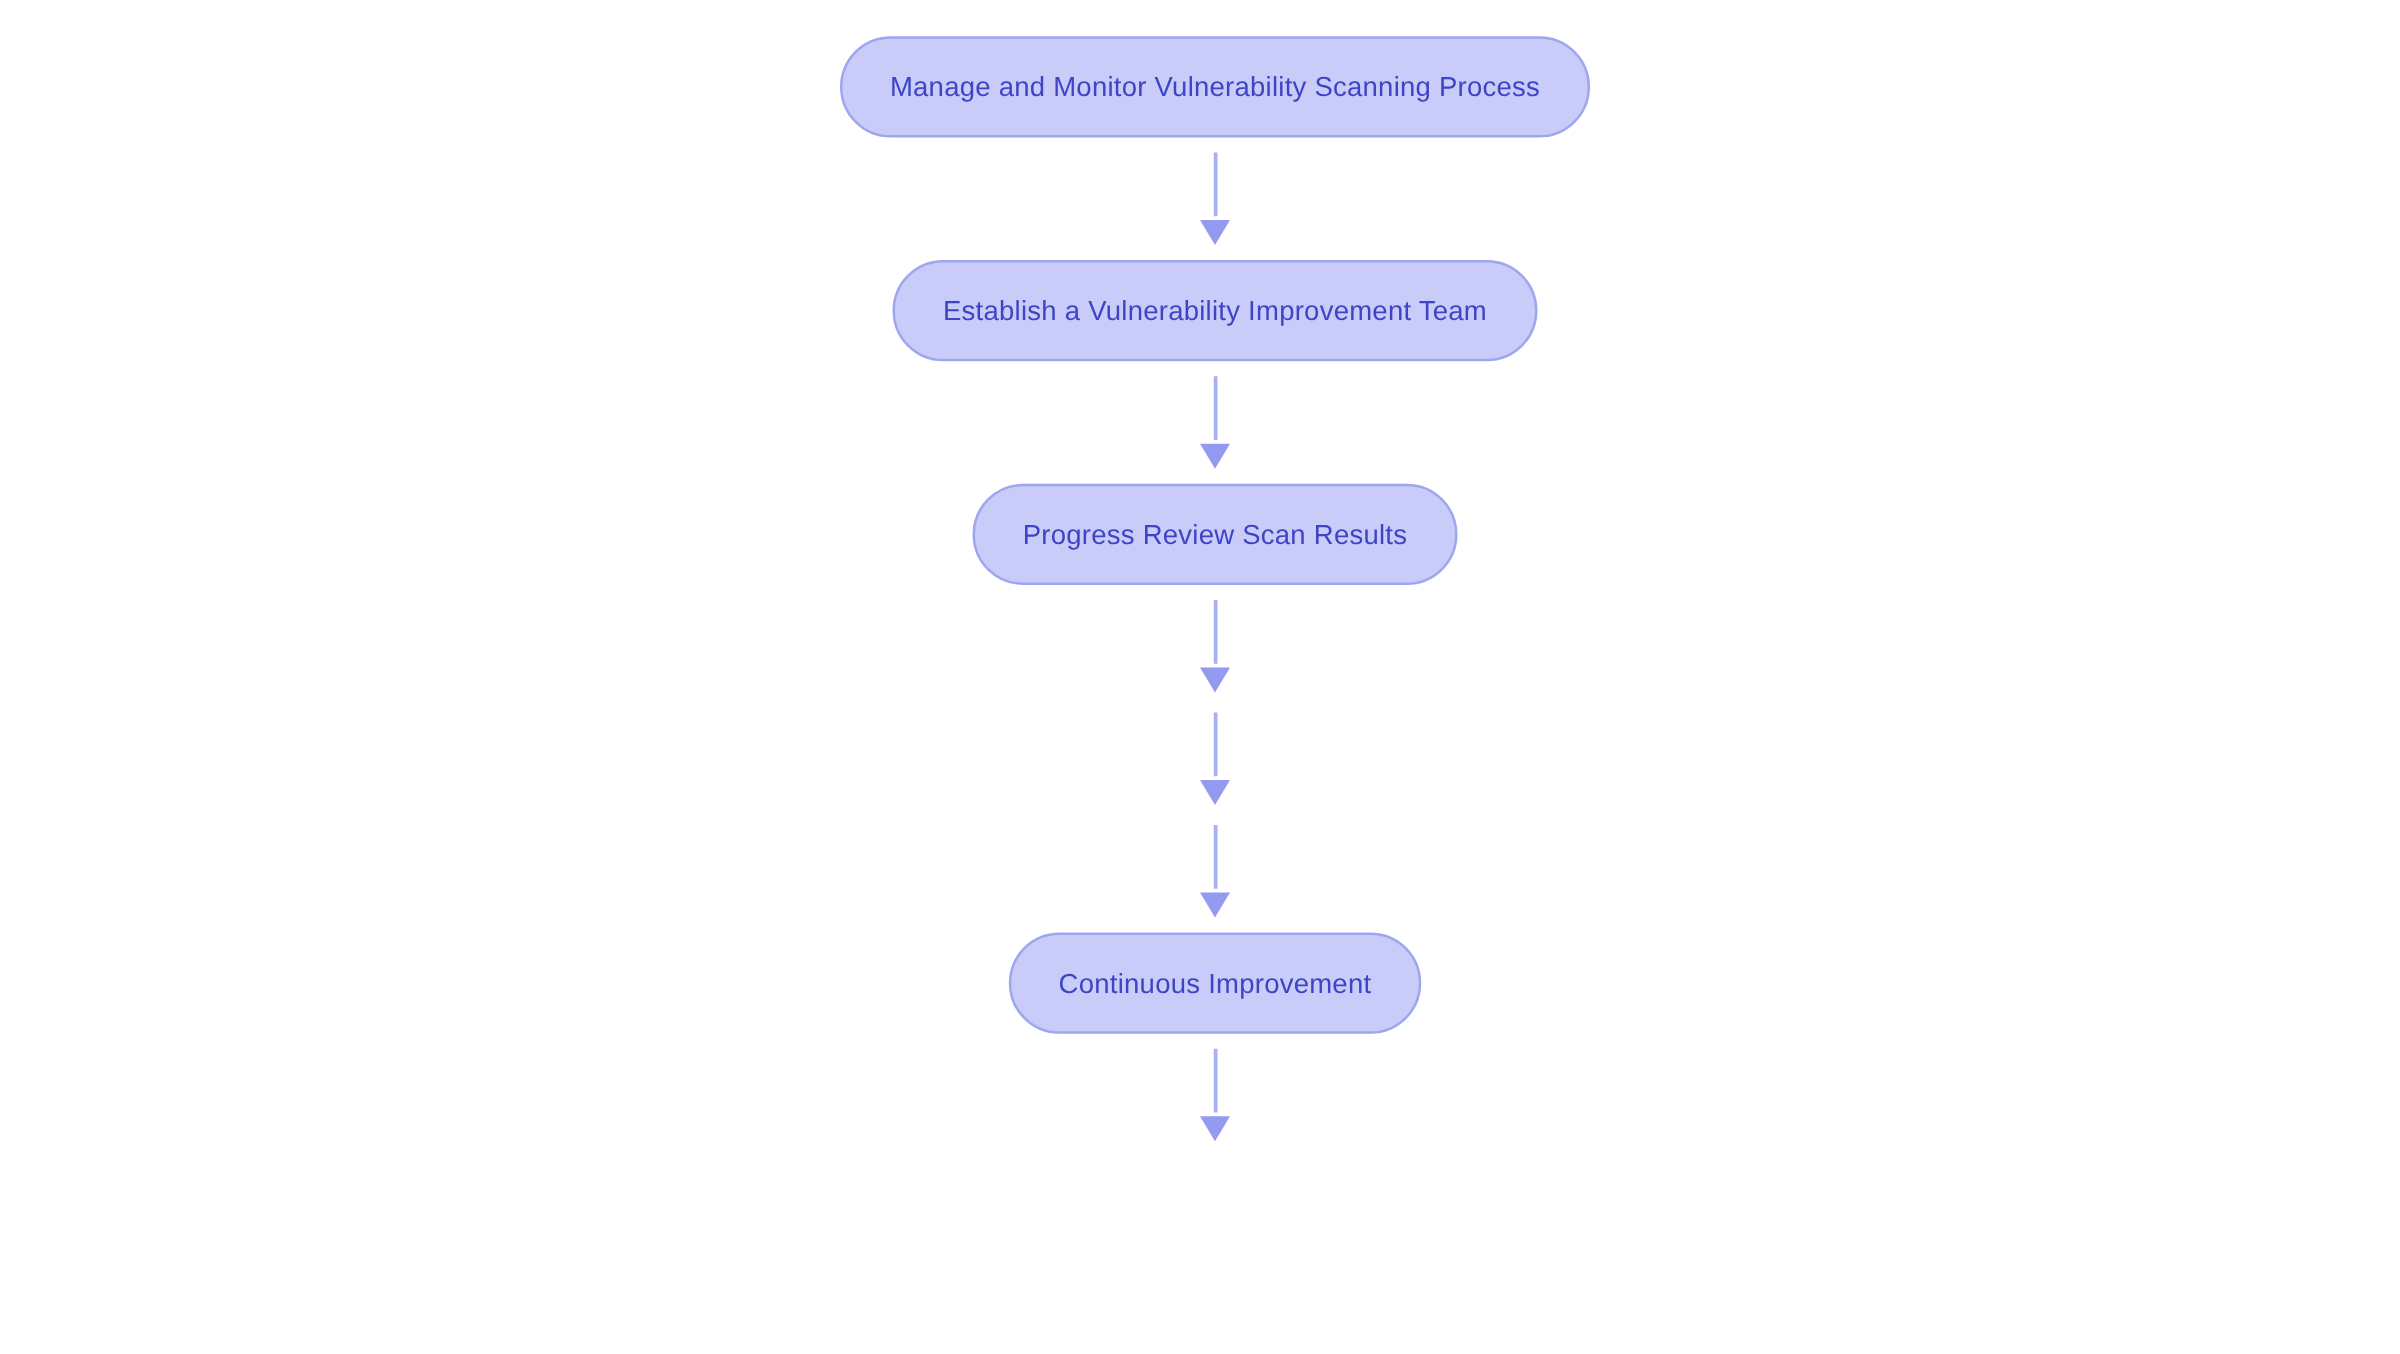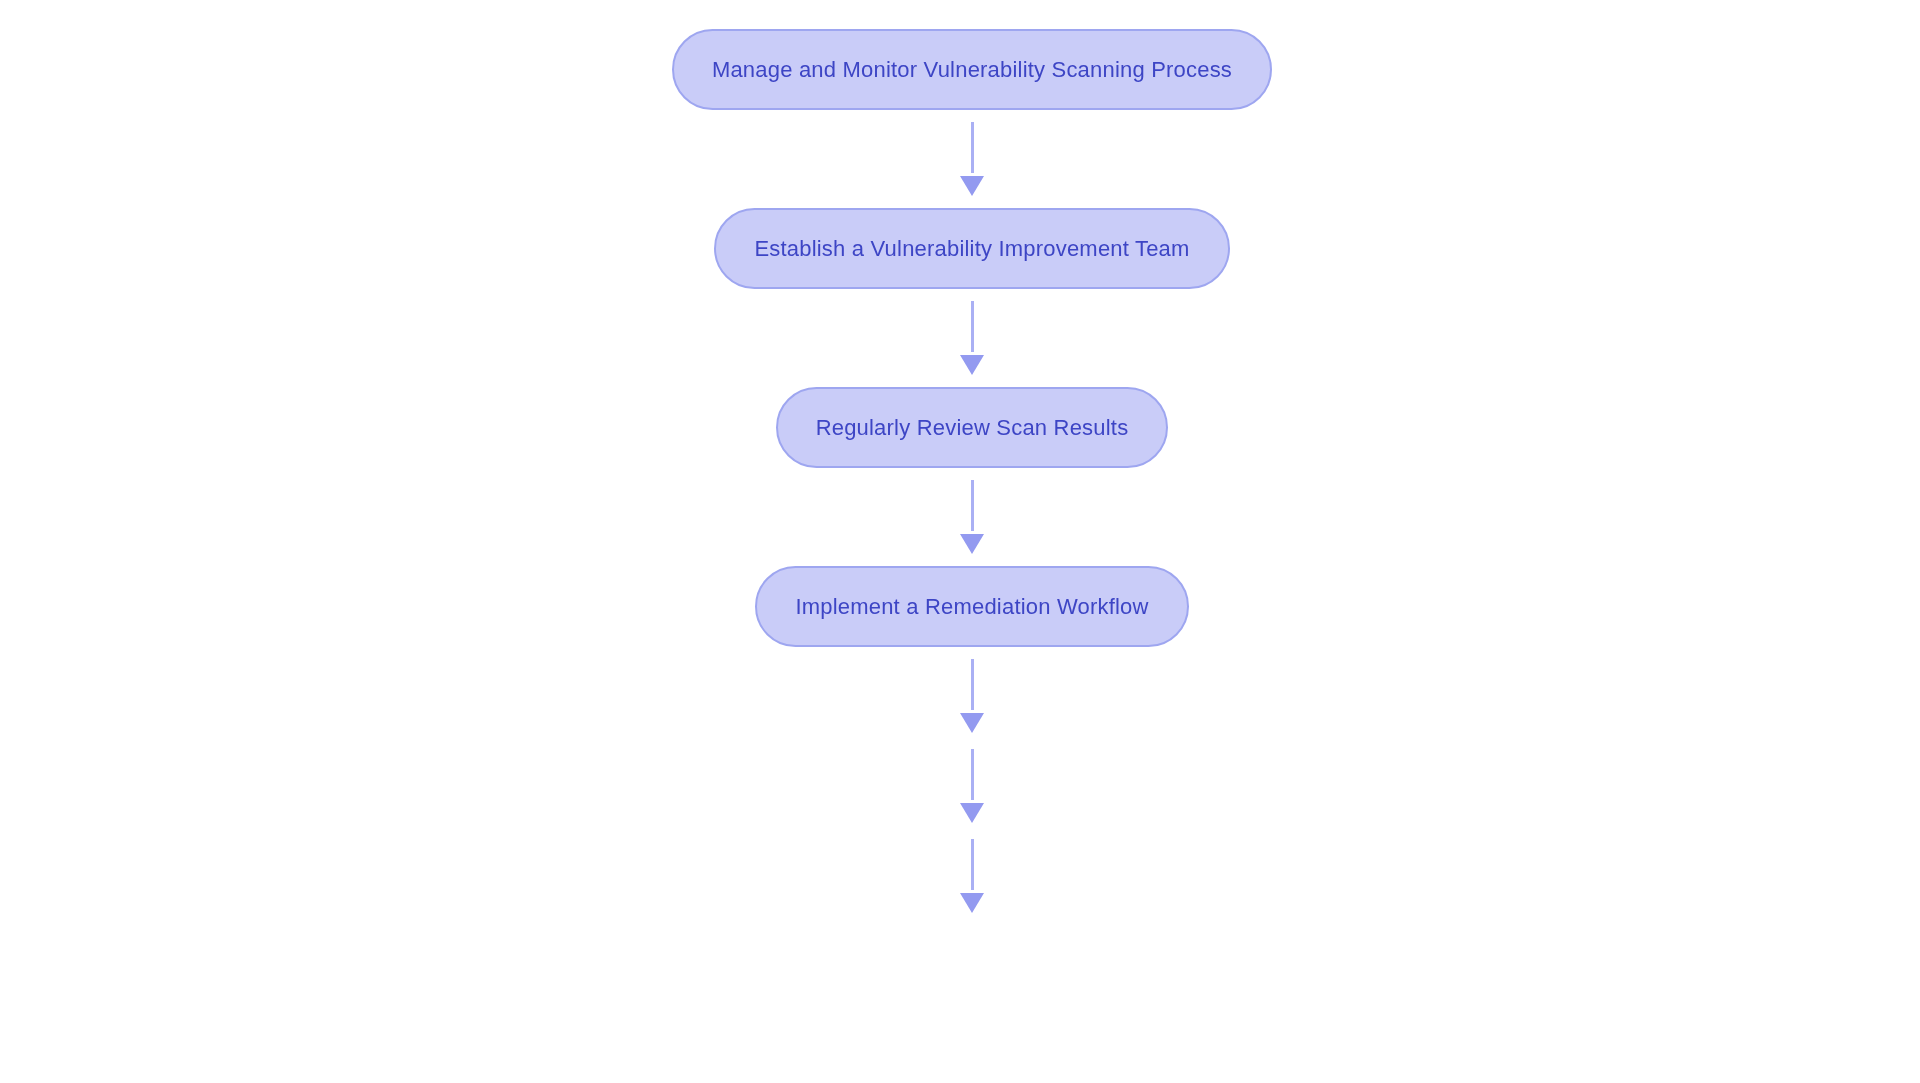--- a/index.html
+++ b/index.html
@@ -74,40 +74,40 @@
     <div class="head"></div>
   </div>
 
   <div class="flow-node">Establish a Vulnerability Improvement Team</div>
 
   <div class="flow-arrow">
     <div class="shaft"></div>
     <div class="head"></div>
   </div>
 
-  <div class="flow-node">Regularly Review Scan Results</div>
-
-  <div class="flow-arrow">
-    <div class="shaft"></div>
-    <div class="head"></div>
-  </div>
-
-  <div class="flow-node">Implement a Remediation Workflow</div>
+  <div class="flow-node">Progress Review Scan Results</div>
 
   <div class="flow-arrow">
     <div class="shaft"></div>
     <div class="head"></div>
   </div>
 
 
   <div class="flow-arrow">
     <div class="shaft"></div>
     <div class="head"></div>
   </div>
 
 
   <div class="flow-arrow">
     <div class="shaft"></div>
     <div class="head"></div>
   </div>
 
+  <div class="flow-node">Continuous Improvement</div>
+
+  <div class="flow-arrow">
+    <div class="shaft"></div>
+    <div class="head"></div>
+  </div>
+
 
 </div>
 
 </body></html>

